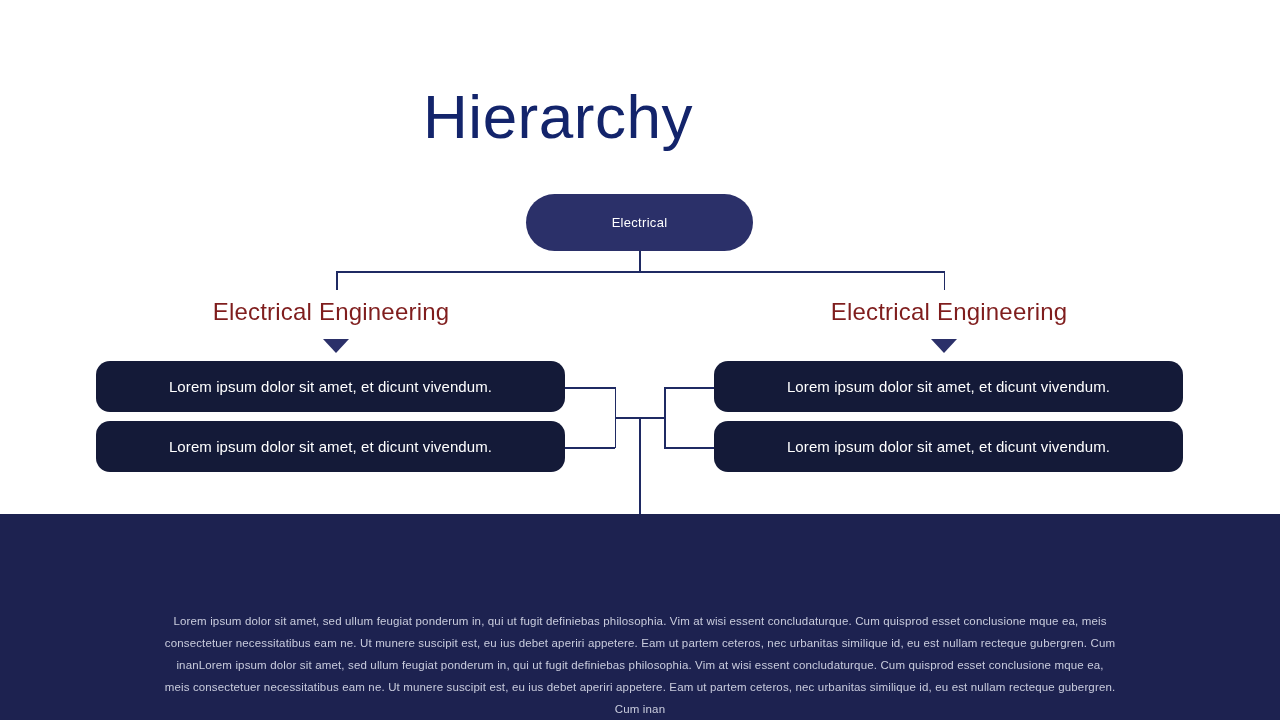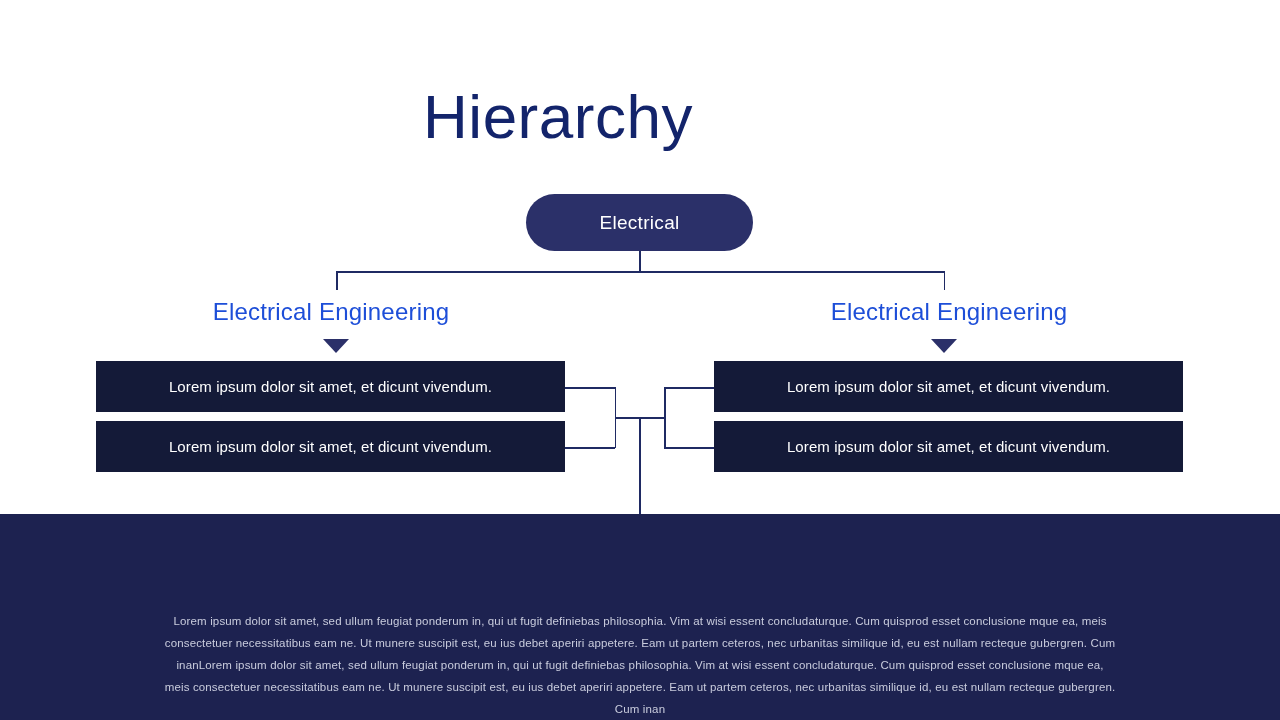--- a/index.html
+++ b/index.html
@@ -38,21 +38,21 @@
   
   .root-node {
     position: absolute;
     left: 526px;
     top: 194px;
     width: 227px;
     height: 57px;
     background: #2b3069;
     border-radius: 28.5px;
     color: #ffffff;
-    font-size: 19px;
+    font-size: 13px;
     font-weight: 300;
     letter-spacing: 0.3px;
     display: flex;
     align-items: center;
     justify-content: center;
   }
 
   
   .conn {
     position: absolute;
@@ -85,21 +85,21 @@
 
   
   .branch-label {
     position: absolute;
     top: 297px;
     width: 480px;
     text-align: center;
     font-size: 24px;
     font-weight: 300;
     letter-spacing: 0.2px;
-    color: #1d4ed8;
+    color: #7f1d1d;
     line-height: 30px;
     white-space: nowrap;
   }
   .branch-label.left  { left: 91px; }
   .branch-label.right { left: 709px; }
 
   
   .tri {
     position: absolute;
     top: 339px;
@@ -119,20 +119,21 @@
     background: #141a38;
     color: #ffffff;
     font-size: 15px;
     font-weight: 300;
     letter-spacing: 0.1px;
     display: flex;
     align-items: center;
     justify-content: center;
     text-align: center;
     white-space: nowrap;
+    border-radius: 14px;
   }
   .bar.l1 { left: 96px;  top: 361px; width: 469px; }
   .bar.l2 { left: 96px;  top: 421px; width: 469px; }
   .bar.r1 { left: 714px; top: 361px; width: 469px; }
   .bar.r2 { left: 714px; top: 421px; width: 469px; }
 
   
   .conn-l-vert {
     left: 614.5px;
     top: 387px;

